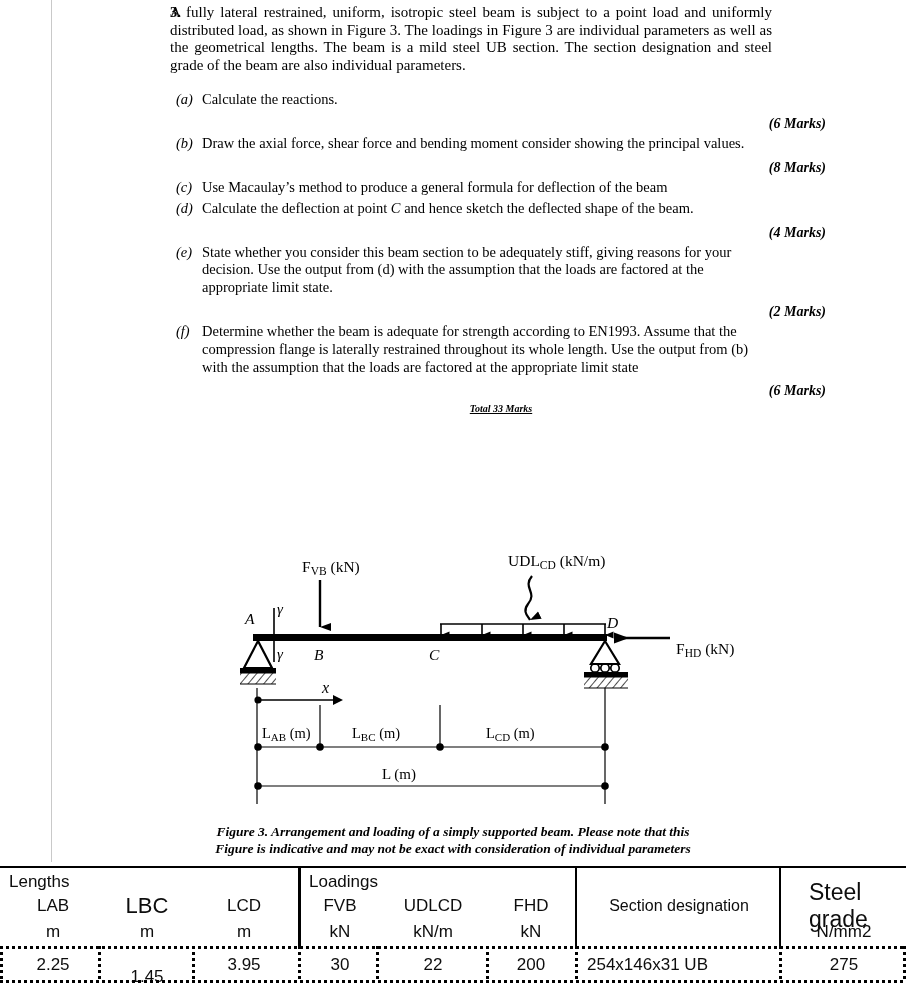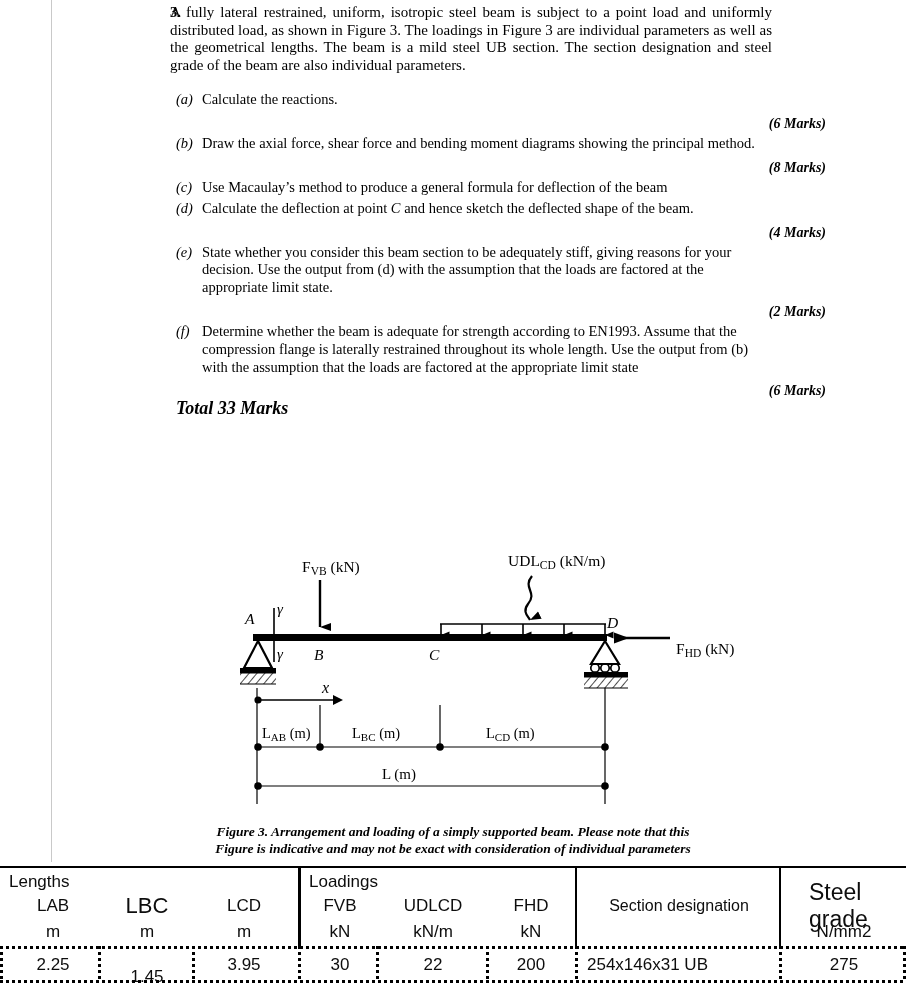--- a/index.html
+++ b/index.html
@@ -45,22 +45,22 @@
   }
   .part-text { flex:1; }
   .part-text i { font-style:italic; }
   .marks {
     font-style:italic; font-weight:bold; font-size:14px;
     text-align:right; width:650px; margin-left:0px;
     line-height:18px;
   }
   .marks-wrap { padding-left:0px; }
   .total-marks {
-    font-style:italic; font-weight:bold; font-size:18px;
-    text-align:left; width:650px; line-height:17px;
+    font-style:italic; font-weight:bold; font-size:10px;
+    text-align:center; width:650px; line-height:17px;text-decoration:underline;
   }
 
   
   #figure-area {
     position:absolute; left:0; top:540px; width:906px; height:280px;
   }
   #figure-area svg { display:block; }
 
   #figure-caption {
     position:absolute; left:0; top:824px; width:906px;
@@ -110,21 +110,21 @@
     <div class="part" style="margin-top:4px;">
       <div class="part-letter">(a)</div>
       <div class="part-text">Calculate the reactions.</div>
     </div>
     <div class="marks-wrap">
         <div class="marks" style="margin-top:6px;">(6 Marks)</div>
       </div>
 
     <div class="part" style="margin-top:2px;">
       <div class="part-letter">(b)</div>
-      <div class="part-text">Draw the axial force, shear force and bending moment diagrams showing the principal method.</div>
+      <div class="part-text">Draw the axial force, shear force and bending moment consider showing the principal values.</div>
     </div>
     <div class="marks-wrap">
         <div class="marks" style="margin-top:6px;">(8 Marks)</div>
       </div>
 
     <div class="part" style="margin-top:2px;">
       <div class="part-letter">(c)</div>
       <div class="part-text">Use Macaulay’s method to produce a general formula for deflection of the beam</div>
     </div>
 

